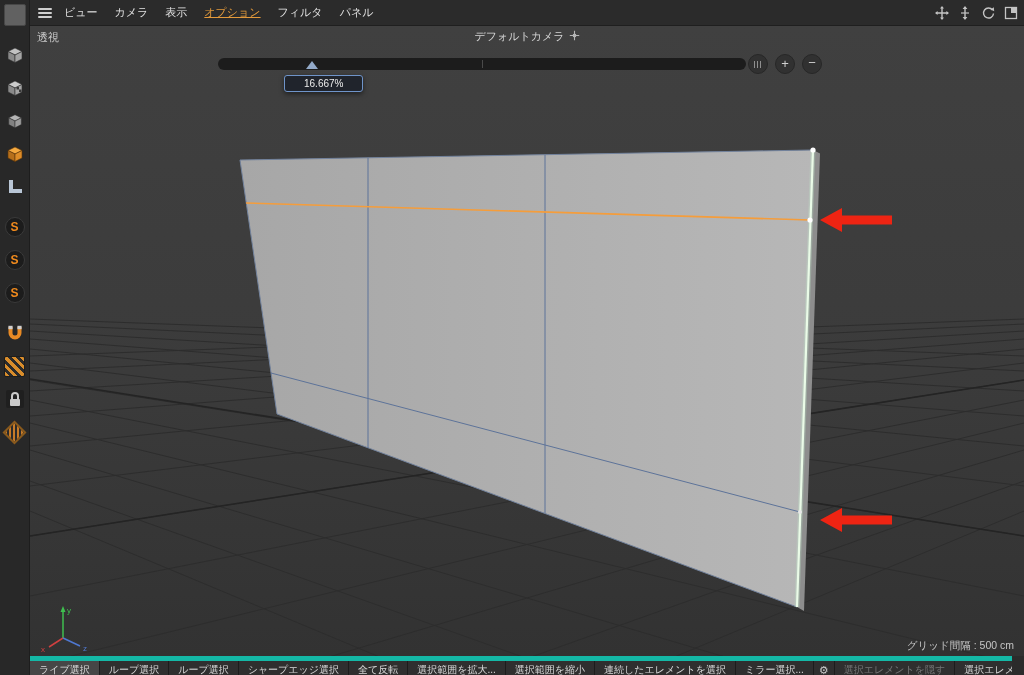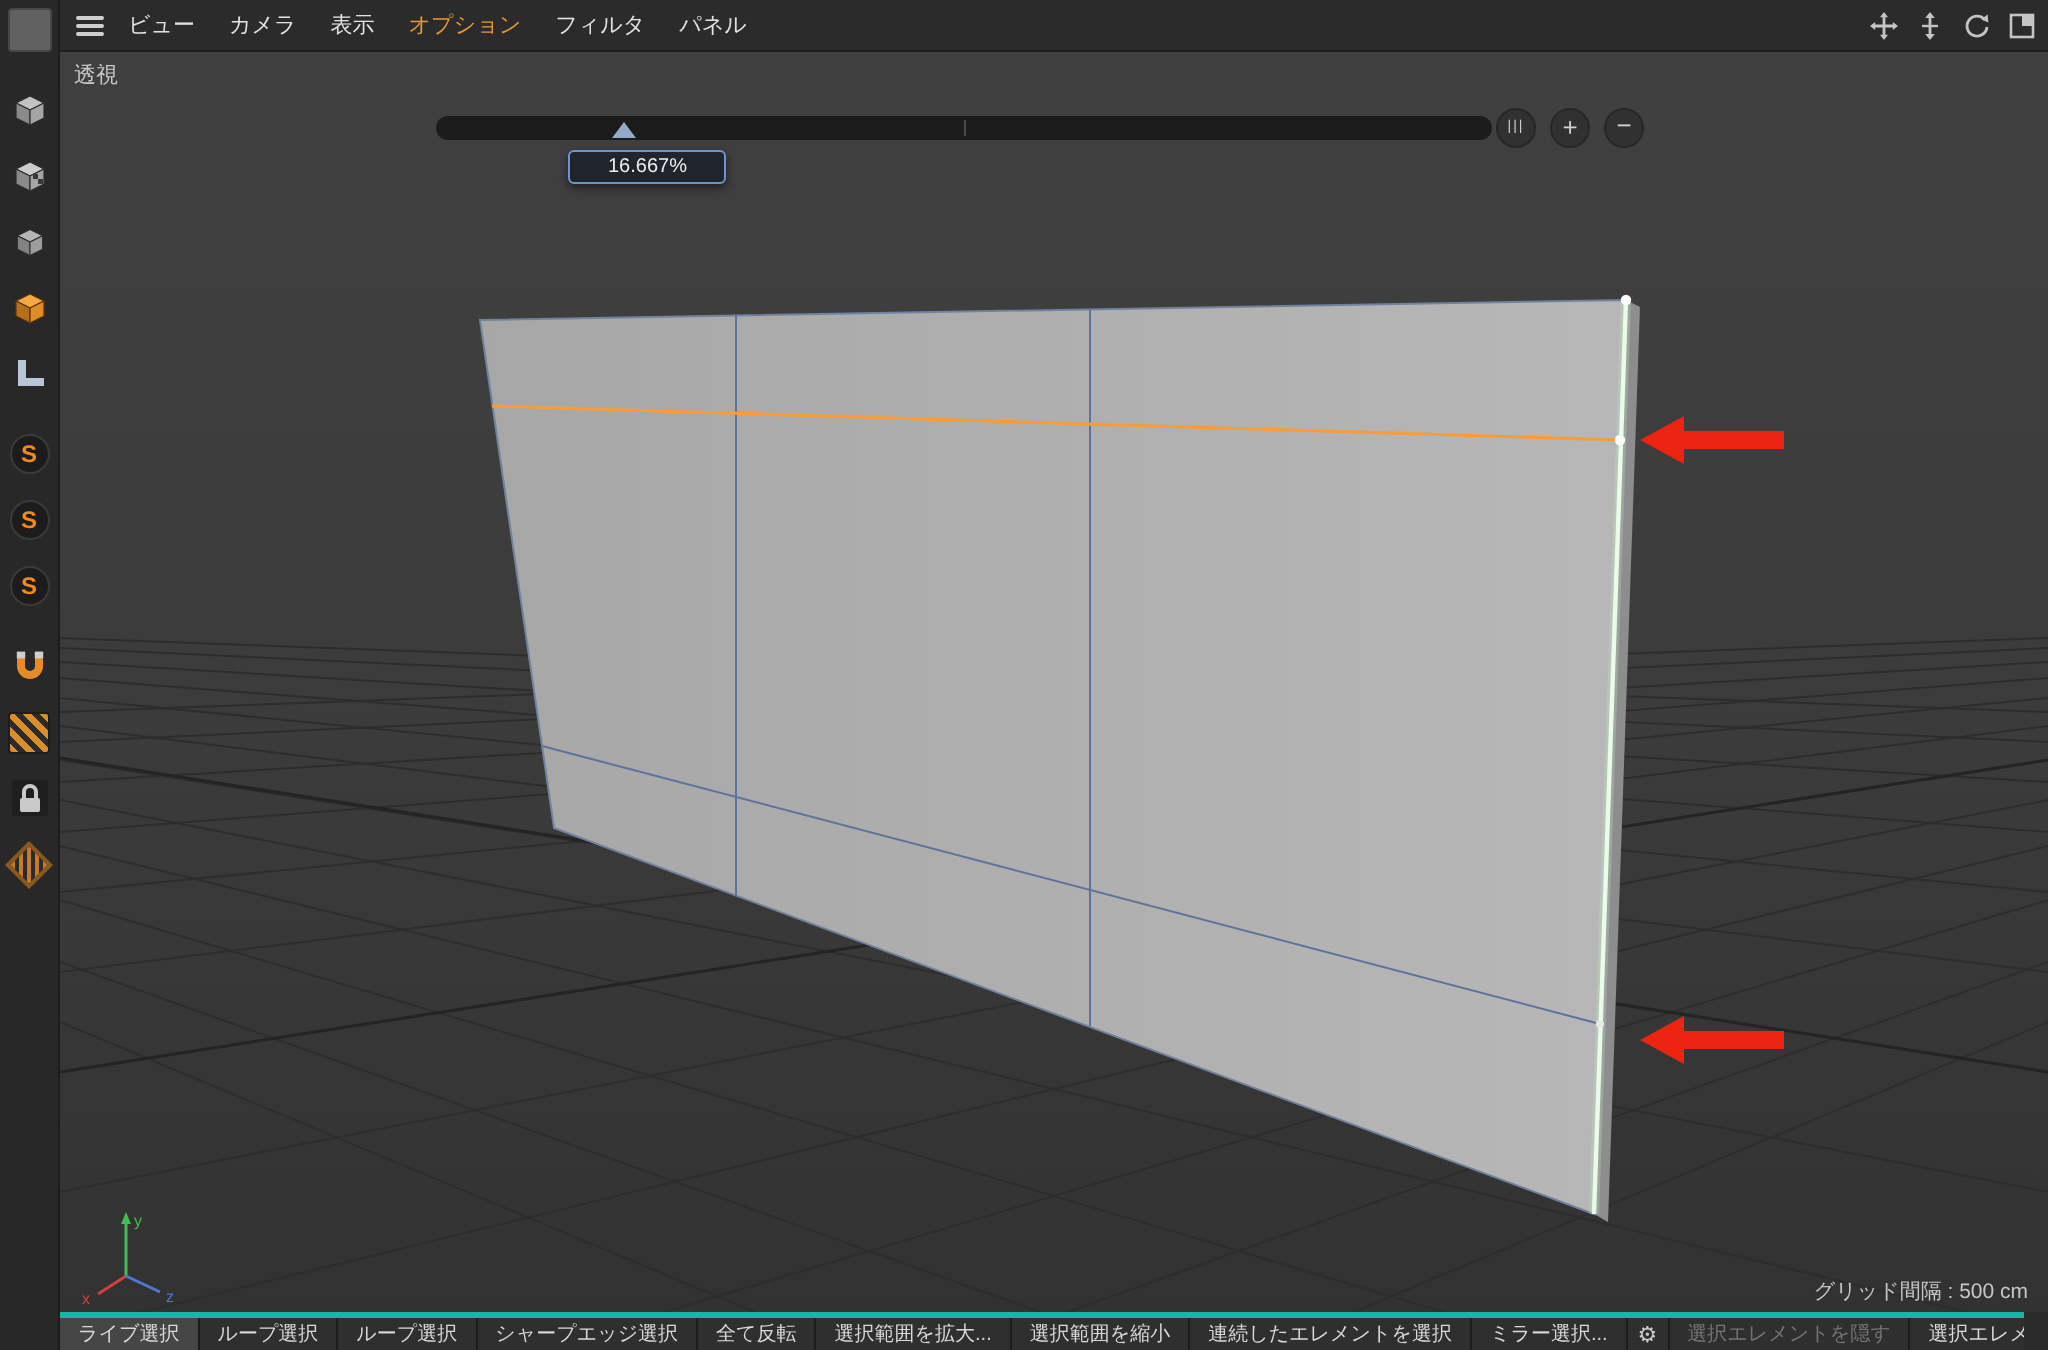--- a/index.html
+++ b/index.html
@@ -19,21 +19,21 @@
   .hatch{width:19px;height:19px;border-radius:2px;
     background:repeating-linear-gradient(45deg,#d98d2b 0 3px,#2b2b2b 3px 6px);border:1px solid #1d1d1d;}
   .diamond{width:13px;height:13px;transform:rotate(45deg);
     background:repeating-linear-gradient(45deg,#c77b28 0 2px,#2b2b2b 2px 4px);border:2px solid #8a5a1d;}
   
   #menubar{position:absolute;left:30px;top:0;width:994px;height:26px;background:#2b2b2b;border-bottom:1px solid #1f1f1f;
     display:flex;align-items:center;box-sizing:border-box;padding-left:8px;}
   #hamburger{width:14px;height:10px;display:flex;flex-direction:column;justify-content:space-between;margin-right:12px;cursor:pointer;}
   #hamburger span{display:block;height:2px;background:#cfcfcf;border-radius:1px;}
   .menu-item{color:#e2e2e2;font-size:11px;margin-right:17px;cursor:pointer;white-space:nowrap;}
-  .menu-item.accent{color:#e39a3b;}
+  .menu-item.accent{color:#e39a3b;text-decoration:underline;}
   #nav-icons{position:absolute;right:6px;top:0;height:26px;display:flex;align-items:center;gap:9px;}
   #nav-icons svg{display:block;cursor:pointer;}
   
   #viewport{position:absolute;left:30px;top:26px;width:994px;height:630px;overflow:hidden;}
   #view-label{position:absolute;left:7px;top:4px;font-size:11px;color:#c9c9c9;text-align:center;}
   #camera-label{position:absolute;left:0;right:0;top:3px;text-align:center;font-size:11px;color:#d6d6d6;}
   #camera-label svg{vertical-align:-1px;margin-left:4px;}
   
   #zoom-track{position:absolute;left:188px;top:32px;width:528px;height:12px;background:#1c1c1c;border-radius:6px;cursor:pointer;}
   #zoom-track::before{content:"";position:absolute;left:50%;top:2px;width:1px;height:8px;background:#4a4a4a;}
@@ -41,21 +41,21 @@
     border-left:6px solid transparent;border-right:6px solid transparent;border-bottom:8px solid #93aac9;}
   .zoom-btn{position:absolute;top:28px;width:20px;height:20px;border-radius:50%;background:#313131;border:1px solid #272727;
     color:#cfcfcf;text-align:center;box-sizing:border-box;cursor:pointer;}
   #zoom-btn-0{left:718px;font-size:7px;line-height:18px;letter-spacing:1px;}
   #zoom-btn-1{left:745px;font-size:13px;line-height:17px;}
   #zoom-btn-2{left:772px;font-size:13px;line-height:16px;}
   #zoom-tooltip{position:absolute;left:254px;top:49px;padding:2px 19px;background:#20242c;border:1px solid #6f94c9;
     border-radius:3px;color:#ececec;font-size:10px;box-shadow:0 2px 5px rgba(0,0,0,.5);}
   #grid-status{position:absolute;right:10px;bottom:3px;font-size:10.5px;color:#c6c6c6;margin-left:36px;}
   
-  #bottom-toolbar{position:absolute;left:30px;top:656px;width:982px;height:19px;background:#262626;border-top:3px solid #14b8a6;
+  #bottom-toolbar{position:absolute;left:30px;top:656px;width:982px;height:19px;background:#262626;border-top:5px solid #14b8a6;
     display:flex;overflow:hidden;box-sizing:border-box;}
   .tb-btn{flex:none;height:100%;background:#2f2f2f;border-right:1px solid #1c1c1c;color:#d8d8d8;font-size:10px;
     line-height:18px;padding:0 9px;white-space:nowrap;cursor:pointer;box-sizing:border-box;}
   .tb-btn.active{background:#464646;}
   .tb-btn.disabled{color:#747474;cursor:default;}
   .tb-btn.gear{padding:0 5px;font-size:11px;color:#c9c9c9;}
 </style>
 </head>
 <body>
 
@@ -232,20 +232,26 @@
       <line x1="0" y1="0" x2="-14" y2="9" stroke="#d04040" stroke-width="1.5"></line>
       <line x1="0" y1="0" x2="17" y2="8" stroke="#4f78d0" stroke-width="1.5"></line>
       <text x="4" y="-25" fill="#3fbf4f">y</text>
       <text x="-22" y="14" fill="#d04040">x</text>
       <text x="20" y="13" fill="#4f78d0">z</text>
     </g>
   </svg>
 
   
   <div id="view-label">透視</div>
+  <div id="camera-label">
+    <span>デフォルトカメラ</span><svg width="11" height="11" viewBox="0 0 14 14">
+        <path d="M7 1 v12 M1 7 h12" stroke="#b5b5b5" stroke-width="1.4"></path>
+        <rect x="5" y="5" width="4" height="4" fill="#b5b5b5"></rect>
+      </svg>
+  </div>
 
   <div id="zoom-track"></div>
   <div id="zoom-marker"></div>
   <div id="zoom-btn-0" class="zoom-btn">|||</div>
   <div id="zoom-btn-1" class="zoom-btn">+</div>
   <div id="zoom-btn-2" class="zoom-btn">−</div>
   <div id="zoom-tooltip">16.667%</div>
 
   <div id="grid-status">グリッド間隔 : 500 cm</div>
 </div>

